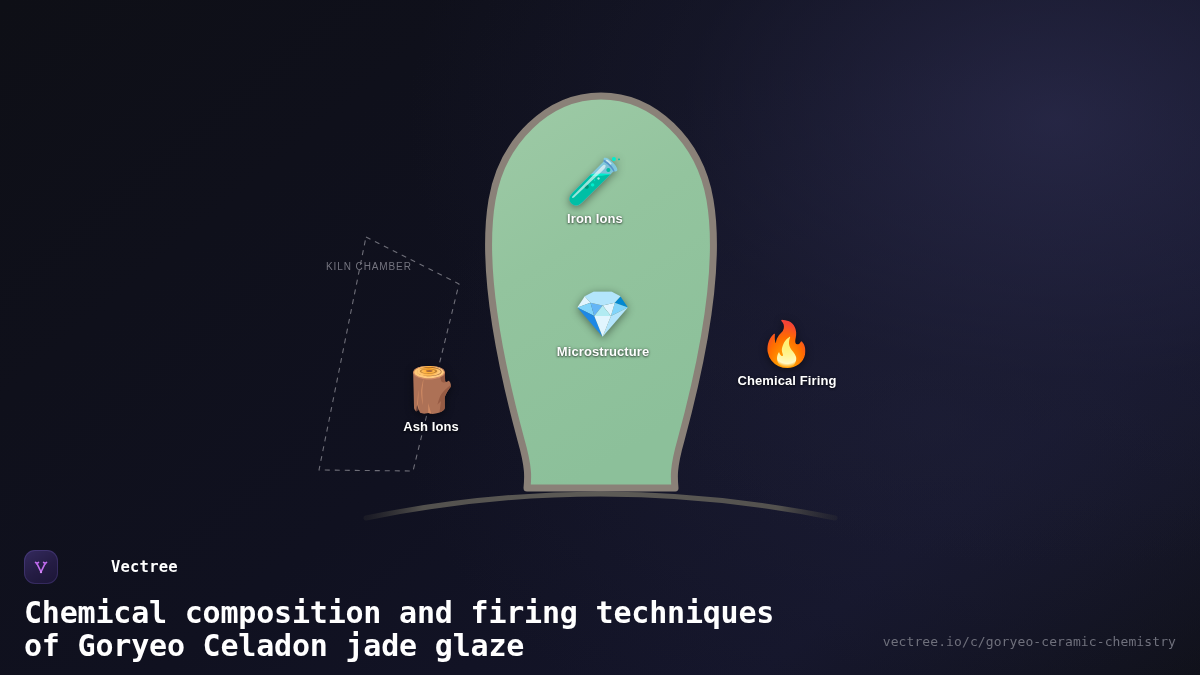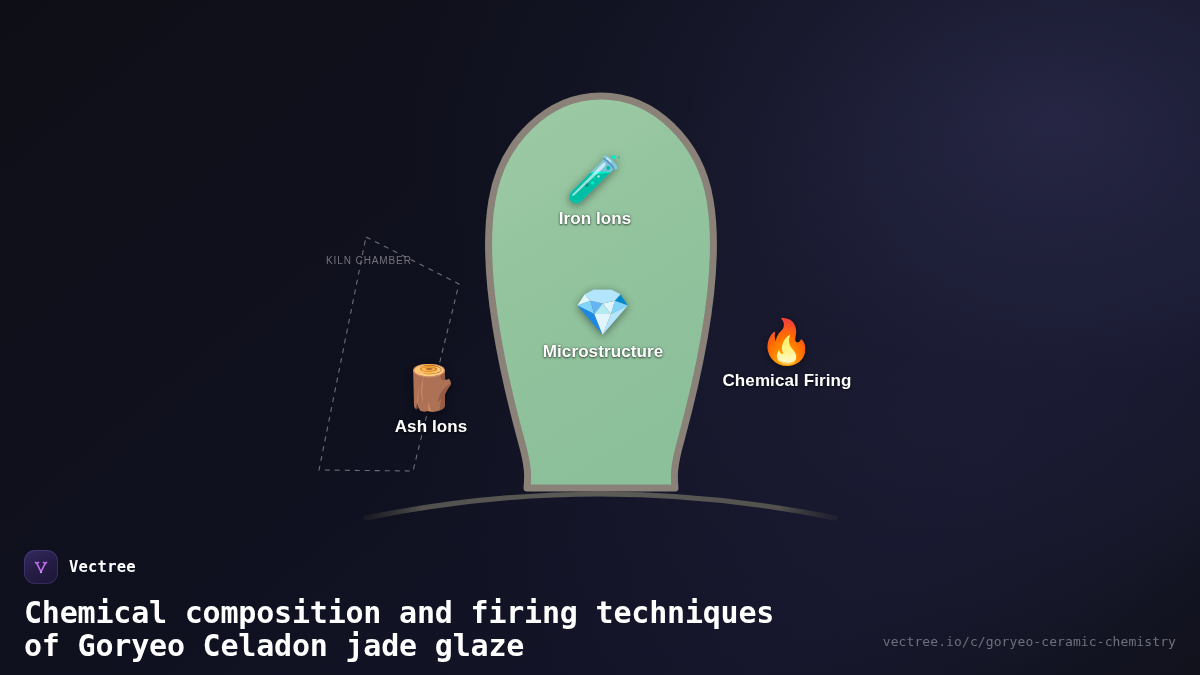--- a/index.html
+++ b/index.html
@@ -41,21 +41,21 @@
   }
   .node-emoji {
     font-family: "DejaVu Sans", sans-serif;
     line-height: 1;
     display: block;
     filter: drop-shadow(0 2px 4px rgba(0,0,0,0.45));
   }
   .node-label {
     margin-top: 7px;
     font-family: "Liberation Sans", sans-serif;
-    font-size: 17px;
+    font-size: 13px;
     font-weight: 700;
     color: #ffffff;
     white-space: nowrap;
     letter-spacing: 0.1px;
     text-shadow: 0 1px 2px rgba(0,0,0,0.55), 0 0 3px rgba(0,0,0,0.4);
   }
 
   
   .region-label {
     position: absolute;
@@ -96,20 +96,21 @@
     align-items: center;
     justify-content: center;
     flex: none;
   }
   #brand-name {
     font-family: "DejaVu Sans Mono", monospace;
     font-size: 15.5px;
     font-weight: 700;
     color: #ffffff;
     letter-spacing: 0.2px;
+    margin-left: 42px;
   }
   #page-title {
     position: absolute;
     left: 24px;
     top: 89px;
     width: 760px;
     font-family: "DejaVu Sans Mono", monospace;
     font-size: 30px;
     font-weight: 700;
     line-height: 33px;
@@ -154,21 +155,21 @@
     <path d="M 601,96
              C 654,96 700,141 710,200
              C 722,270 700,370 681,440
              C 673,468 674,478 675,488
              L 527,488
              C 528,478 529,468 521,440
              C 502,370 480,270 492,200
              C 502,141 548,96 601,96 Z" fill="url(#vaseFill)" stroke="#8a8178" stroke-width="7" stroke-linejoin="round"></path>
   </svg>
 
-  <div class="region-label" style="left:326px; top:255px;">KILN CHAMBER</div>
+  <div class="region-label" style="left:326px; top:261px;">KILN CHAMBER</div>
 
   <div class="node" style="left:595px; top:192px;">
     <span class="node-emoji" style="font-size:46px;">🧪</span>
     <span class="node-label">Iron Ions</span>
   </div>
 
   <div class="node" style="left:603px; top:325px;">
     <span class="node-emoji" style="font-size:46px;">💎</span>
     <span class="node-label">Microstructure</span>
   </div>

